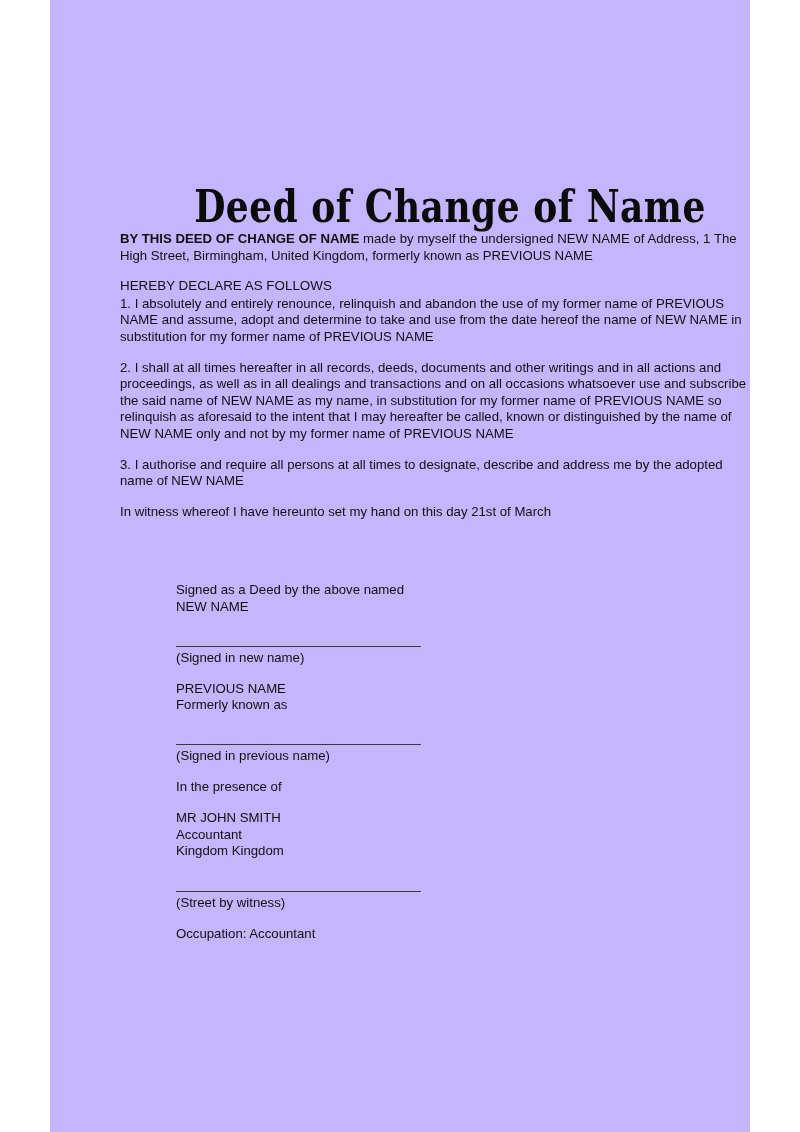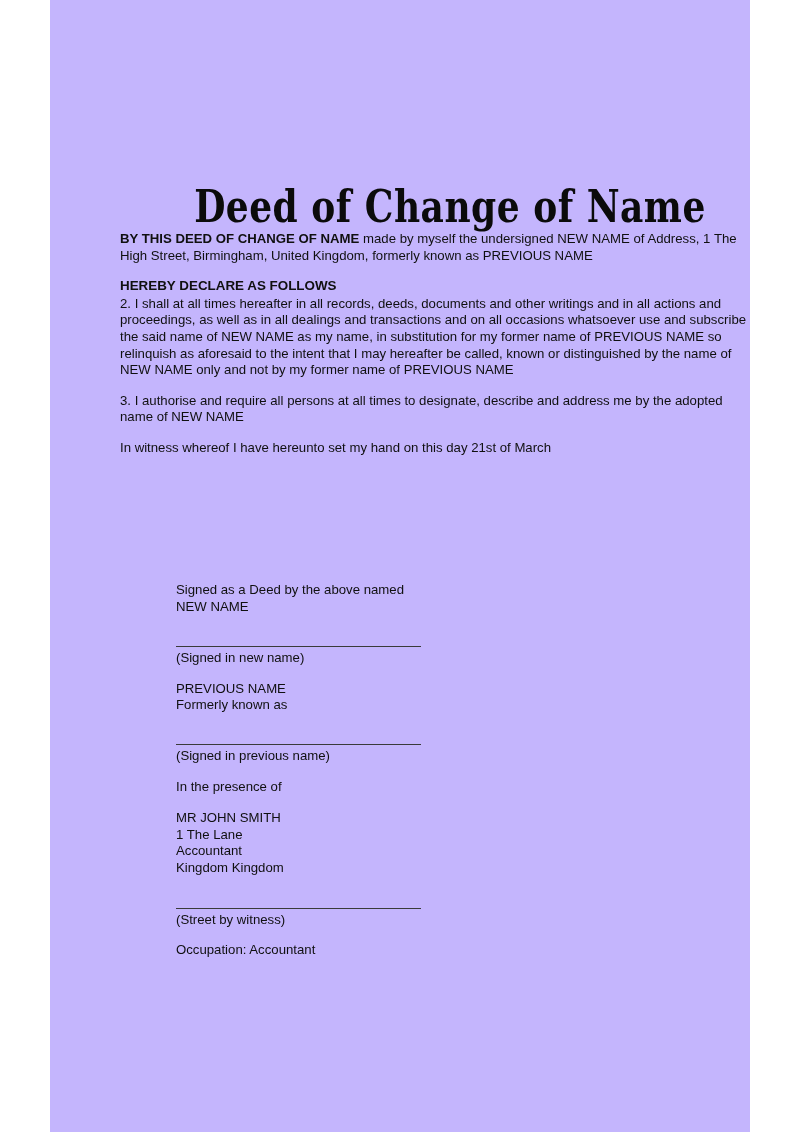--- a/index.html
+++ b/index.html
@@ -51,21 +51,21 @@
   .para {
     margin: 0 0 14px 0;
   }
   .para.tight {
     margin-bottom: 0;
   }
   .lead-bold {
     font-weight: 700;
   }
   .section-head {
-    font-weight: 700;
+    font-weight: 400;
     margin: 0 0 1px 0;
     font-size: 13.4px;
   }
   .clause {
     margin: 0 0 14px 0;
   }
   .clause:last-child { margin-bottom: 0; }
 
   
   .exec-block {
@@ -107,20 +107,21 @@
 <div class="page">
 
   <h1 class="doc-title">Deed of Change of Name</h1>
 
   <div class="body-col">
 
     <p class="para"><span class="lead-bold">BY THIS DEED OF CHANGE OF NAME</span><span> made by myself the undersigned NEW NAME of Address, 1 The High Street, Birmingham, United Kingdom, formerly known as PREVIOUS NAME</span></p>
 
     <p class="section-head">HEREBY DECLARE AS FOLLOWS</p>
 
+    <p class="clause">1. I absolutely and entirely renounce, relinquish and abandon the use of my former name of PREVIOUS NAME and assume, adopt and determine to take and use from the date hereof the name of NEW NAME in substitution for my former name of PREVIOUS NAME</p>
 
     <p class="clause">2. I shall at all times hereafter in all records, deeds, documents and other writings and in all actions and proceedings, as well as in all dealings and transactions and on all occasions whatsoever use and subscribe the said name of NEW NAME as my name, in substitution for my former name of PREVIOUS NAME so relinquish as aforesaid to the intent that I may hereafter be called, known or distinguished by the name of NEW NAME only and not by my former name of PREVIOUS NAME</p>
 
     <p class="clause">3. I authorise and require all persons at all times to designate, describe and address me by the adopted name of NEW NAME</p>
 
     <p class="para tight">In witness whereof I have hereunto set my hand on this day 21st of March</p>
 
   </div>
 
   <div class="exec-block">
@@ -146,21 +147,20 @@
     <p class="exec-line">(Signed in previous name)</p>
 
     <div class="gap-e"></div>
 
     <p class="exec-line">In the presence of</p>
 
     <div class="gap-f"></div>
 
     <div class="exec-group">
       <p class="exec-line">MR JOHN SMITH</p>
-      <p class="exec-line">1 The Lane</p>
       <p class="exec-line">Accountant</p>
       <p class="exec-line">Kingdom Kingdom</p>
     </div>
 
     <div class="gap-h"></div>
     <div class="gap-i"></div>
     <hr class="sig-rule">
     <p class="exec-line">(Street by witness)</p>
 
     <div class="gap-g"></div>

